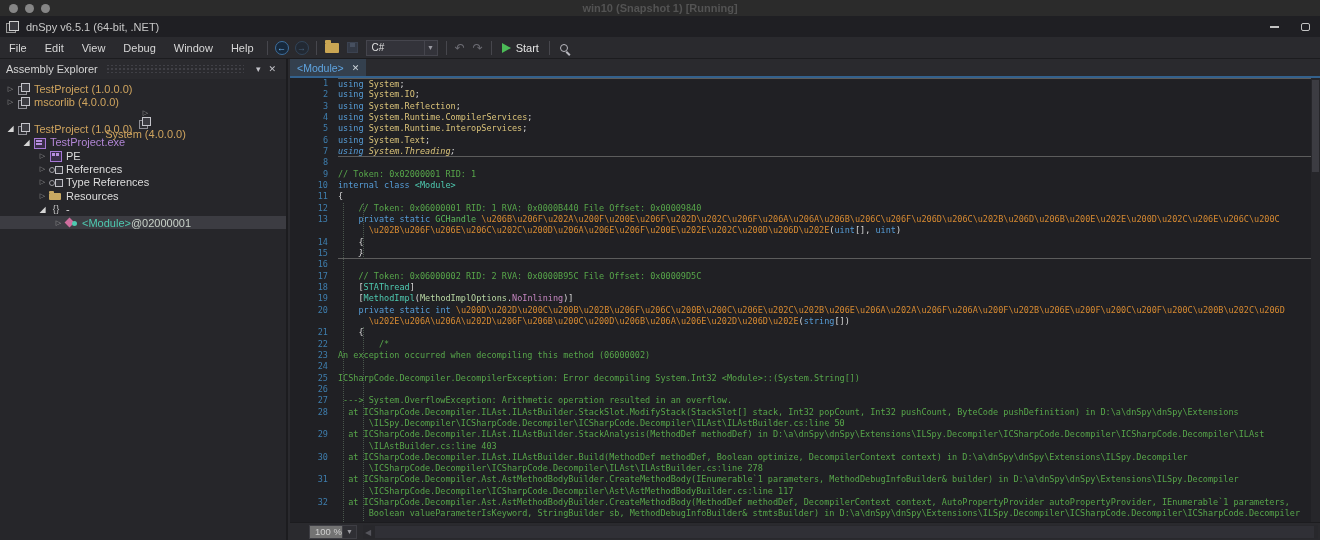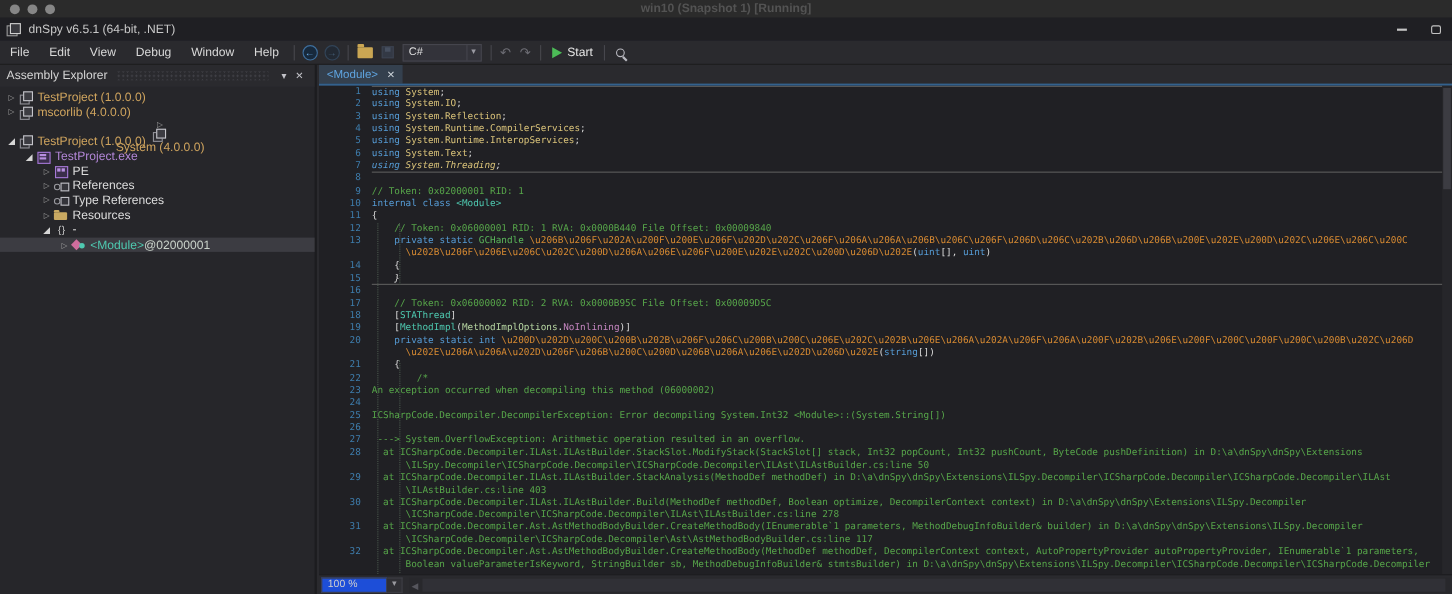--- a/index.html
+++ b/index.html
@@ -94,21 +94,21 @@
   .crow.sepbot .ltext { border-bottom:1px solid #5c5c5c;font-style:italic; }
   .s-k { color:#569cd6; } .s-n { color:#d9c279; } .s-p { color:#dcdcdc; }
   .s-c { color:#57a64a; } .s-t { color:#4ec9b0; } .s-vt { color:#5bb75b;text-align:center; }
   .s-en { color:#b8d7a3; } .s-ef { color:#c586c0; } .s-f { color:#d78a32;margin-top:36px; }
   .guide { position:absolute; width:0; border-left:1px dotted #49564c; }
 
   .vscroll { position:absolute; right:0; top:19px; width:9px; height:444px; background:#26262a; }
   .vthumb { position:absolute; left:1px; top:2px; width:7px; height:92px; background:#3c3c42; }
 
   .statusbar { position:absolute; left:0; top:463px; width:1030px; height:18px; background:#2a2a2e; display:flex; align-items:center; border-top:1px solid #1c1c1f; }
-  .zoombox { width:60px; height:14px; margin-left:2px; background:#1d4ed8; border:1px solid #3e3e44; color:#cfcfcf; font-size:9.5px; display:flex; align-items:center; padding-left:5px; }
+  .zoombox { width:34px; height:14px; margin-left:19px; background:#737373; border:1px solid #3e3e44; color:#cfcfcf; font-size:9.5px; display:flex; align-items:center; padding-left:5px; }
   .zoomarr { width:14px; height:14px; background:#2f2f34; border:1px solid #3e3e44; border-left:none; display:flex; align-items:center; justify-content:center; color:#9a9aa0; font-size:7px; }
   .hscroll { flex:1; height:14px; margin:0 2px 0 6px; background:#28282c; position:relative; }
   .hsarrow { position:absolute; left:2px; top:3px; color:#55555c; font-size:8px; }
   .hsthumb { position:absolute; left:12px; top:1px; right:4px; height:12px; background:#303036; }
 </style>
 </head>
 <body>
 
 <div class="screen">
 

